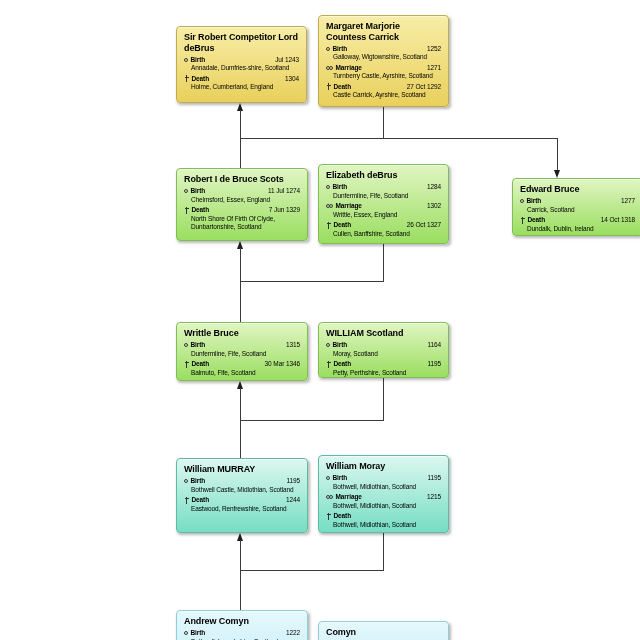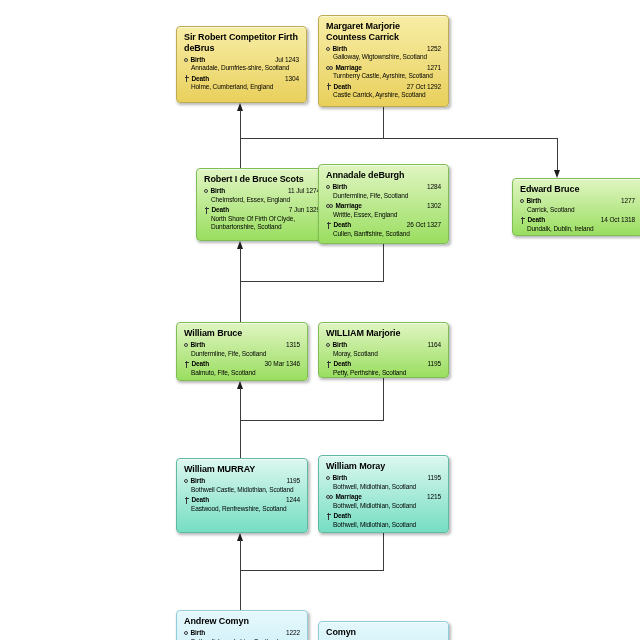--- a/index.html
+++ b/index.html
@@ -64,21 +64,21 @@
   <div class="line" style="left:240px;top:388px;width:1px;height:70px;"></div>
   <div class="line" style="left:240px;top:420px;width:144px;height:1px;"></div>
   <div class="line" style="left:383px;top:378px;width:1px;height:43px;"></div>
 
   <div class="arrow-up" style="left:237px;top:533px;"></div>
   <div class="line" style="left:240px;top:540px;width:1px;height:70px;"></div>
   <div class="line" style="left:240px;top:570px;width:144px;height:1px;"></div>
   <div class="line" style="left:383px;top:533px;width:1px;height:38px;"></div>
 
   <div class="pbox scheme-yellow" style="left:176px;top:26px;width:131px;height:77px;">
-    <div class="person-name">Sir Robert Competitor Firth deBrus</div>
+    <div class="person-name">Sir Robert Competitor Lord deBrus</div>
     <div class="event">
       <div class="event-head">
         <span class="ic ic-birth"></span>
         <span class="ev-label">Birth</span>
         <span class="ev-date">Jul 1243</span>
       </div>
       <div class="ev-place">Annadale, Dumfries-shire, Scotland</div>
     </div>
     <div class="event">
       <div class="event-head">
@@ -111,42 +111,42 @@
     <div class="event">
       <div class="event-head">
         <span class="ic ic-death"></span>
         <span class="ev-label">Death</span>
         <span class="ev-date">27 Oct 1292</span>
       </div>
       <div class="ev-place">Castle Carrick, Ayrshire, Scotland</div>
     </div>
   </div>
 
-  <div class="pbox scheme-green" style="left:176px;top:168px;width:132px;height:73px;margin-left:20px;">
+  <div class="pbox scheme-green" style="left:176px;top:168px;width:132px;height:73px;">
     <div class="person-name">Robert I de Bruce Scots</div>
     <div class="event">
       <div class="event-head">
         <span class="ic ic-birth"></span>
         <span class="ev-label">Birth</span>
         <span class="ev-date">11 Jul 1274</span>
       </div>
       <div class="ev-place">Chelmsford, Essex, England</div>
     </div>
     <div class="event">
       <div class="event-head">
         <span class="ic ic-death"></span>
         <span class="ev-label">Death</span>
         <span class="ev-date">7 Jun 1329</span>
       </div>
       <div class="ev-place">North Shore Of Firth Of Clyde, Dunbartonshire, Scotland</div>
     </div>
   </div>
 
   <div class="pbox scheme-green" style="left:318px;top:164px;width:131px;height:80px;">
-    <div class="person-name">Annadale deBurgh</div>
+    <div class="person-name">Elizabeth deBrus</div>
     <div class="event">
       <div class="event-head">
         <span class="ic ic-birth"></span>
         <span class="ev-label">Birth</span>
         <span class="ev-date">1284</span>
       </div>
       <div class="ev-place">Dunfermline, Fife, Scotland</div>
     </div>
     <div class="event">
       <div class="event-head">
@@ -180,41 +180,41 @@
       <div class="event-head">
         <span class="ic ic-death"></span>
         <span class="ev-label">Death</span>
         <span class="ev-date">14 Oct 1318</span>
       </div>
       <div class="ev-place">Dundalk, Dublin, Ireland</div>
     </div>
   </div>
 
   <div class="pbox scheme-green" style="left:176px;top:322px;width:132px;height:59px;">
-    <div class="person-name">William Bruce</div>
+    <div class="person-name">Writtle Bruce</div>
     <div class="event">
       <div class="event-head">
         <span class="ic ic-birth"></span>
         <span class="ev-label">Birth</span>
         <span class="ev-date">1315</span>
       </div>
       <div class="ev-place">Dunfermline, Fife, Scotland</div>
     </div>
     <div class="event">
       <div class="event-head">
         <span class="ic ic-death"></span>
         <span class="ev-label">Death</span>
         <span class="ev-date">30 Mar 1346</span>
       </div>
       <div class="ev-place">Balmuto, Fife, Scotland</div>
     </div>
   </div>
 
   <div class="pbox scheme-green" style="left:318px;top:322px;width:131px;height:56px;">
-    <div class="person-name">WILLIAM Marjorie</div>
+    <div class="person-name">WILLIAM Scotland</div>
     <div class="event">
       <div class="event-head">
         <span class="ic ic-birth"></span>
         <span class="ev-label">Birth</span>
         <span class="ev-date">1164</span>
       </div>
       <div class="ev-place">Moray, Scotland</div>
     </div>
     <div class="event">
       <div class="event-head">

